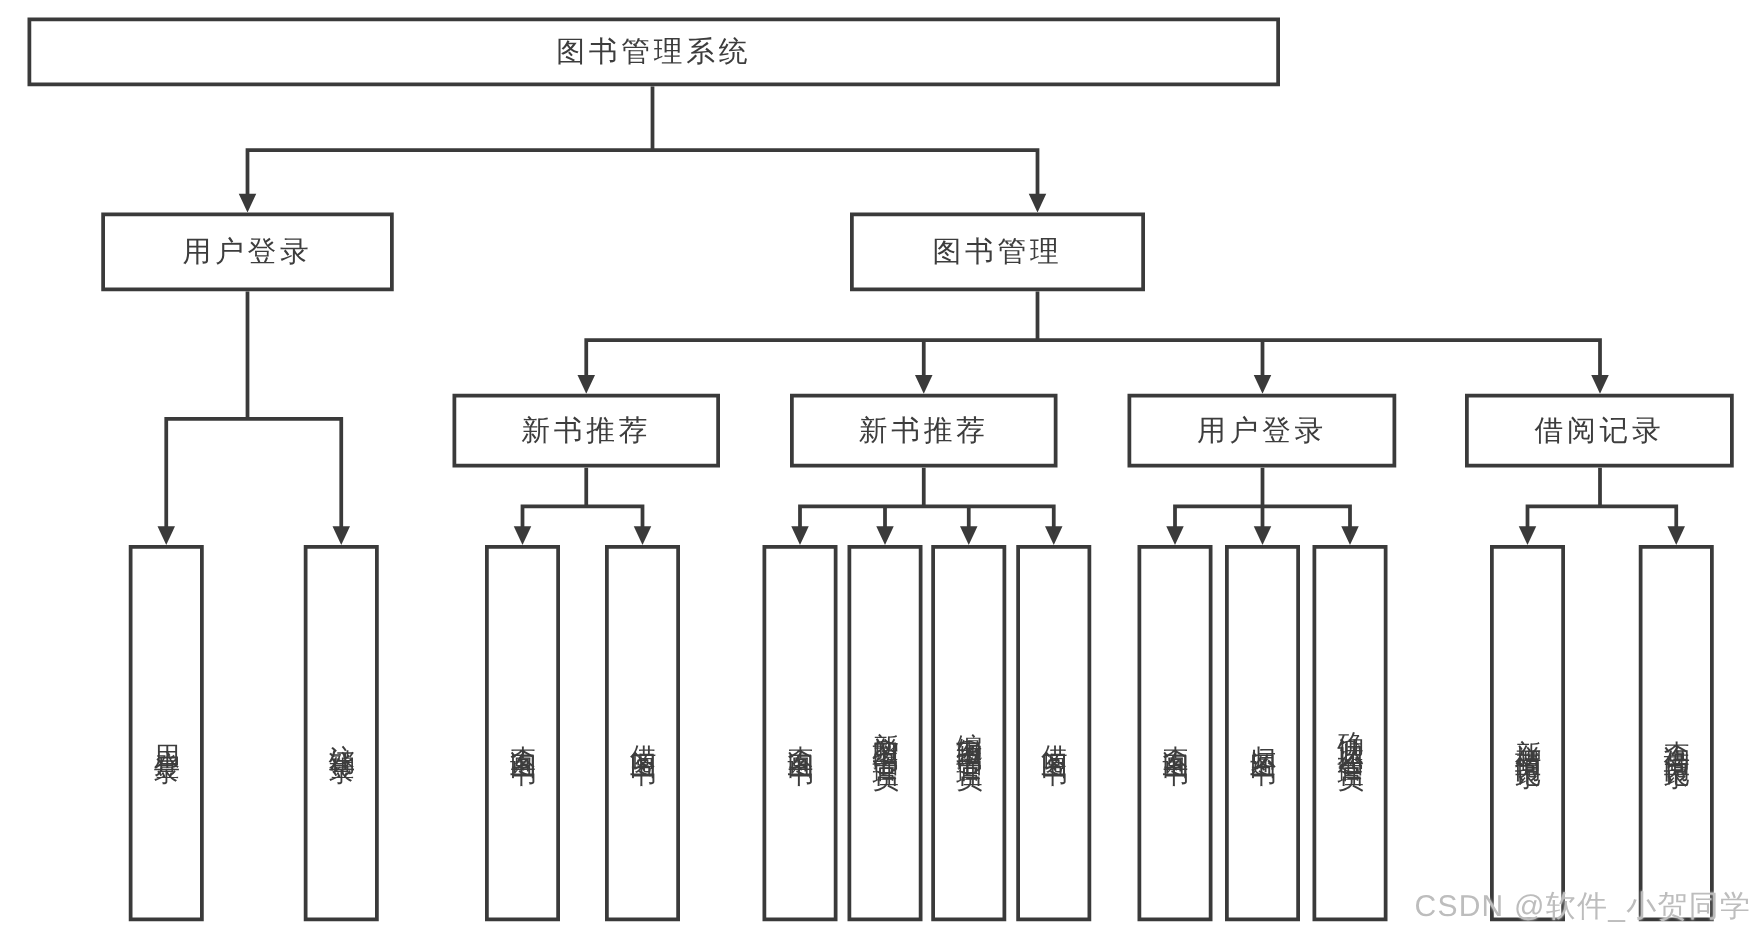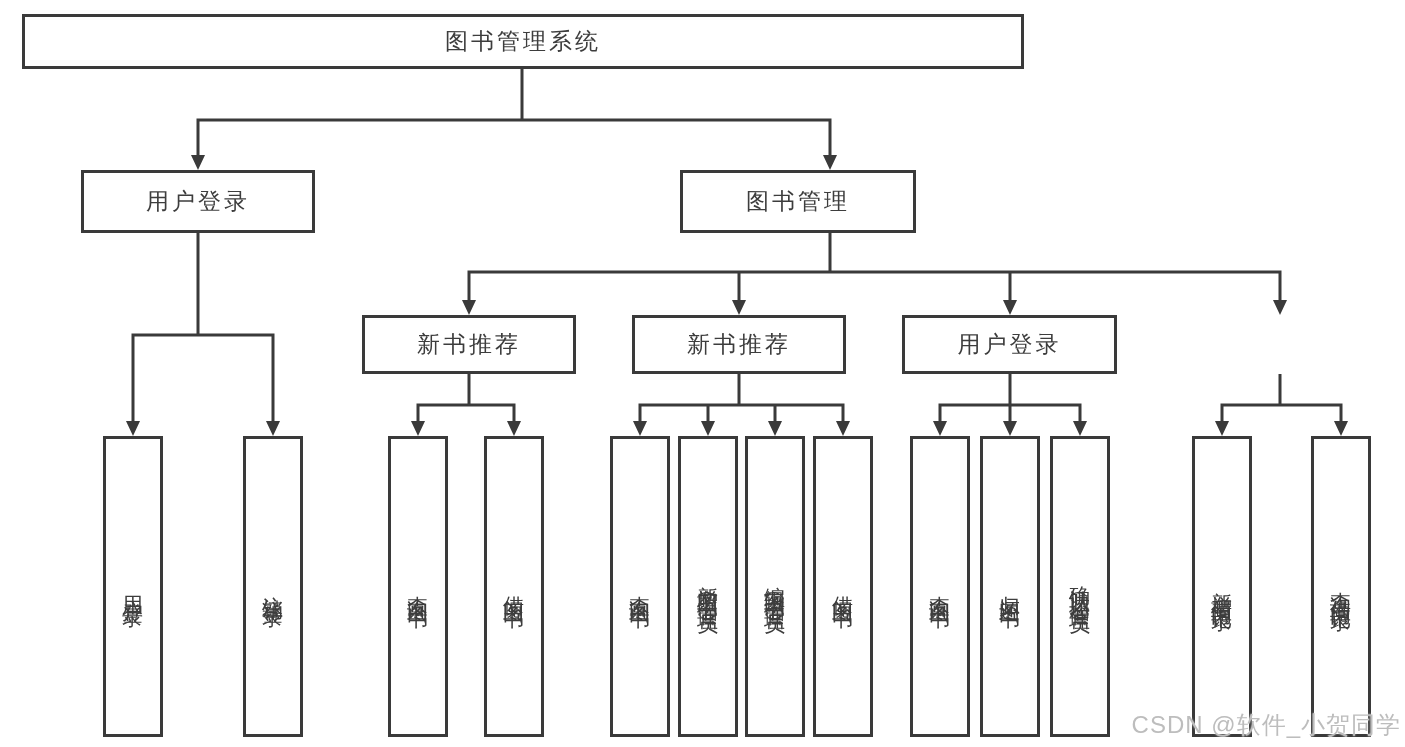--- a/index.html
+++ b/index.html
@@ -106,20 +106,23 @@
 
   <div class="node" style="left:362px;top:315px;width:214px;height:59px">
     <span class="label">新书推荐</span>
   </div>
   <div class="node" style="left:632px;top:315px;width:214px;height:59px">
     <span class="label">新书推荐</span>
   </div>
   <div class="node" style="left:902px;top:315px;width:215px;height:59px">
     <span class="label">用户登录</span>
   </div>
+  <div class="node" style="left:1172px;top:315px;width:215px;height:59px">
+    <span class="label">借阅记录</span>
+  </div>
 
   <div class="node leaf" style="left:103px;top:436px;width:60px;height:301px">
     <span class="label">用户登录</span>
   </div>
   <div class="node leaf" style="left:243px;top:436px;width:60px;height:301px">
     <span class="label">注销登录</span>
   </div>
 
   <div class="node leaf" style="left:388px;top:436px;width:60px;height:301px">
     <span class="label">查询图书</span>

